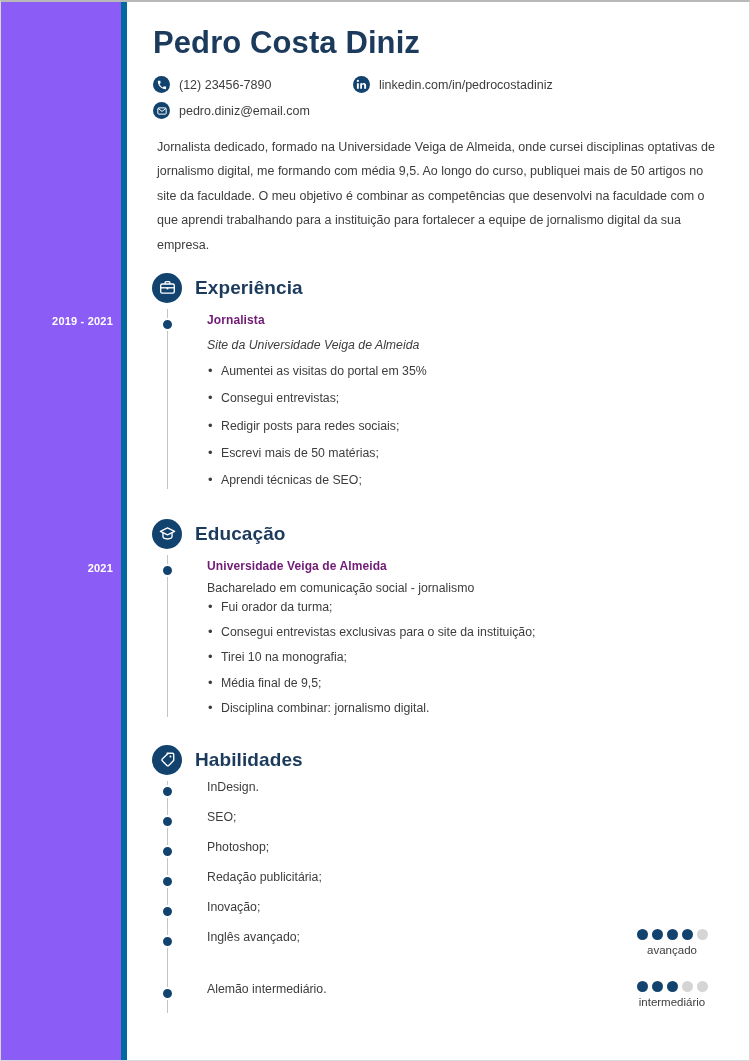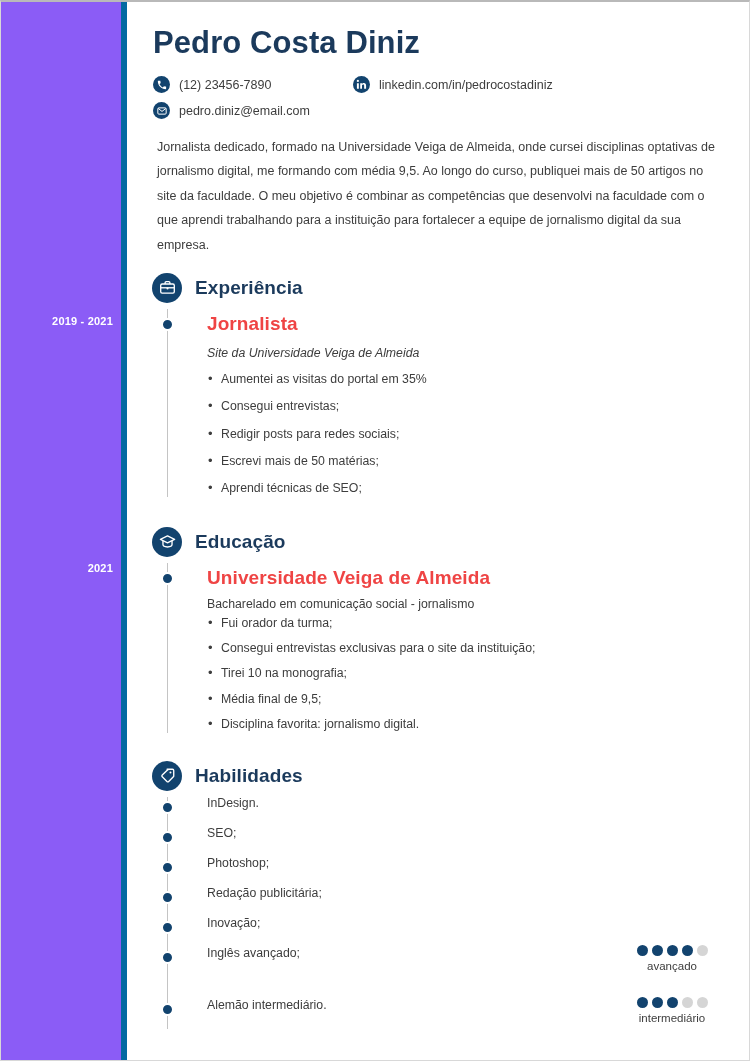--- a/index.html
+++ b/index.html
@@ -145,23 +145,23 @@
     left: 10px;
     top: 9px;
     width: 9px; height: 9px;
     border-radius: 50%;
     background: #12436e;
     border: 2px solid #ffffff;
     box-sizing: content-box;
     margin-left: -2px;
   }
   .job-title {
-    font-size: 19px;
+    font-size: 12px;
     font-weight: bold;
-    color: #ef4444;
+    color: #701a75;
     margin: 2px 0 0 0;
     letter-spacing: .1px;
   }
   .job-sub {
     font-size: 12.3px;
     font-style: italic;
     color: #3d3d3d;
     margin: 11px 0 0 0;
   }
   .edu-sub {
@@ -332,21 +332,21 @@
       </div>
       <div class="timeline">
         <div class="tl-item">
           <div class="job-title">Universidade Veiga de Almeida</div>
           <div class="edu-sub">Bacharelado em comunicação social - jornalismo</div>
           <ul class="bullets tight">
             <li>Fui orador da turma;</li>
             <li>Consegui entrevistas exclusivas para o site da instituição;</li>
             <li>Tirei 10 na monografia;</li>
             <li>Média final de 9,5;</li>
-            <li>Disciplina favorita: jornalismo digital.</li>
+            <li>Disciplina combinar: jornalismo digital.</li>
           </ul>
         </div>
       </div>
     </div>
 
     <div class="sec-gap"></div>
 
     <div class="section">
       <div class="section-head">
         <span class="sec-icon">

